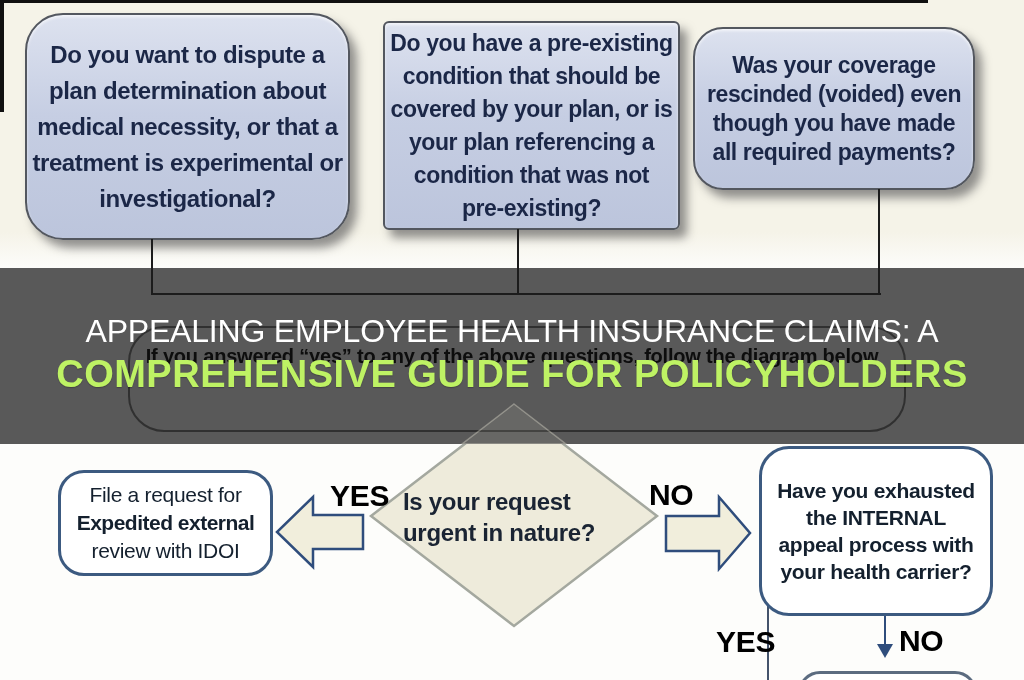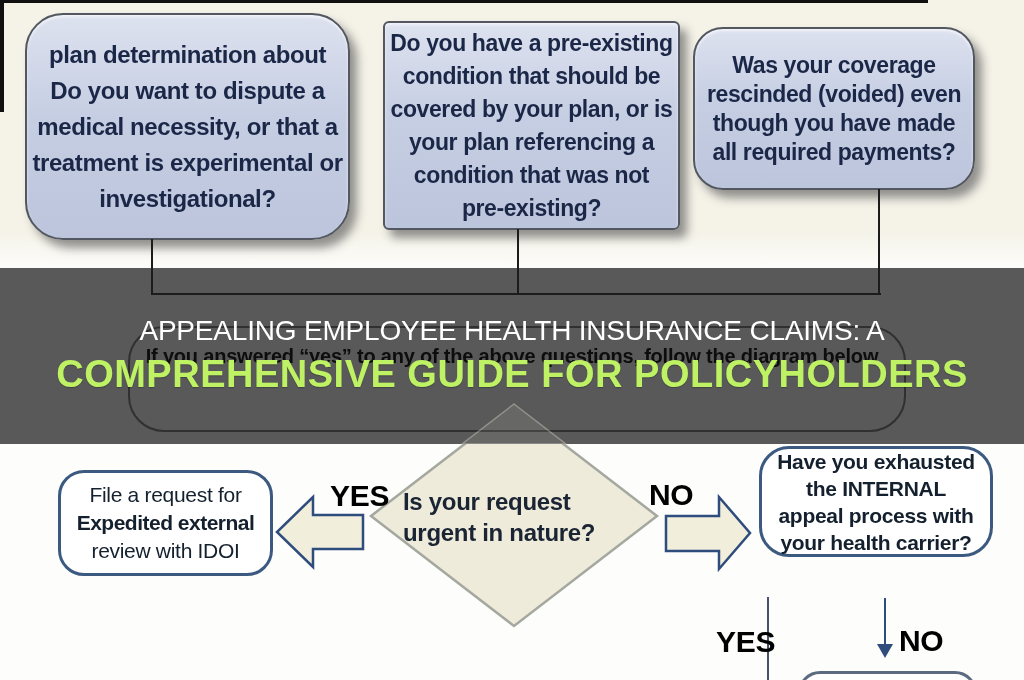--- a/index.html
+++ b/index.html
@@ -43,38 +43,38 @@
     position:absolute;left:128px;top:58px;width:778px;height:106px;
     border:2px solid rgba(15,15,15,0.55);border-radius:36px;
   }
   .banner-tip-svg{position:absolute;left:0;top:0;width:1024px;height:176px;}
   .banner-instruction{
     position:absolute;left:0;top:76px;width:1024px;text-align:center;
     color:#0d0d0d;font-size:20px;font-weight:600;letter-spacing:-0.2px;line-height:24px;
   }
   .banner-title1{
     position:absolute;left:0;top:46px;width:1024px;text-align:center;
-    color:#ffffff;font-size:28px;font-weight:500;letter-spacing:-0.2px;line-height:34px;
+    color:#ffffff;font-size:32px;font-weight:500;letter-spacing:-0.2px;line-height:34px;
   }
   .banner-title2{
     position:absolute;left:0;top:84px;width:1024px;text-align:center;
     color:#bef264;font-size:38px;font-weight:700;letter-spacing:0.5px;line-height:44px;
     text-shadow:0 1px 1px rgba(0,0,0,0.25);
   }
 
   
   .flow-svg{position:absolute;left:0;top:0;width:1024px;height:680px;z-index:10;}
   .flow-box{
     position:absolute;z-index:12;background:#ffffff;border:3px solid #3c5a80;
     display:flex;align-items:center;justify-content:center;flex-direction:column;
     text-align:center;color:#14202e;font-weight:500;letter-spacing:-0.3px;
   }
   .expedited-box{left:58px;top:470px;width:215px;height:106px;border-radius:26px;font-size:21px;line-height:28px;}
   .expedited-box .bold{font-weight:800;letter-spacing:-0.5px;}
-  .internal-box{left:759px;top:446px;width:234px;height:111px;border-radius:30px;font-size:21px;line-height:27px;font-weight:600;}
+  .internal-box{left:759px;top:446px;width:234px;height:170px;border-radius:30px;font-size:21px;line-height:27px;font-weight:600;}
   .decision-text{
     position:absolute;left:403px;top:486px;width:220px;z-index:12;
     color:#1a2433;font-size:24px;line-height:31px;font-weight:600;letter-spacing:-0.3px;
   }
   .flow-label{position:absolute;z-index:12;color:#000000;font-size:30px;font-weight:700;letter-spacing:-0.3px;}
   .lbl-yes-top{left:330px;top:479px;}
   .lbl-no-top{left:649px;top:478px;}
   .lbl-yes-bottom{left:716px;top:625px;}
   .lbl-no-bottom{left:899px;top:624px;}
   .line-yes-down{position:absolute;left:767px;top:597px;width:2px;height:83px;background:#44536b;z-index:11;}
@@ -92,22 +92,22 @@
 <body>
 
 <div class="canvas">
 
   <div class="bg-top"></div>
   <div class="edge-top"></div>
   <div class="edge-left"></div>
 
   <div class="qbox q1">
     <div>
+      <div class="line">Do you want to dispute a</div>
       <div class="line">plan determination about</div>
-      <div class="line">Do you want to dispute a</div>
       <div class="line">medical necessity, or that a</div>
       <div class="line">treatment is experimental or</div>
       <div class="line">investigational?</div>
     </div>
   </div>
 
   <div class="qbox q2">
     <div>
       <div class="line">Do you have a pre-existing</div>
       <div class="line">condition that should be</div>

